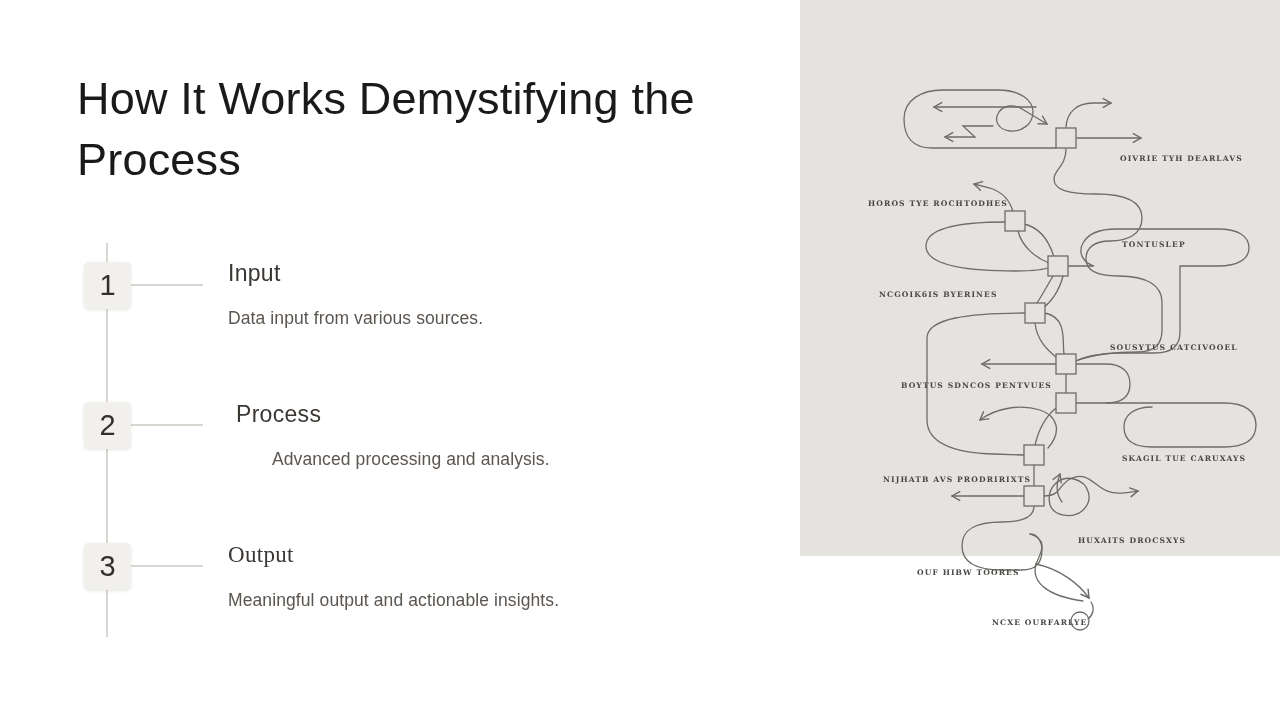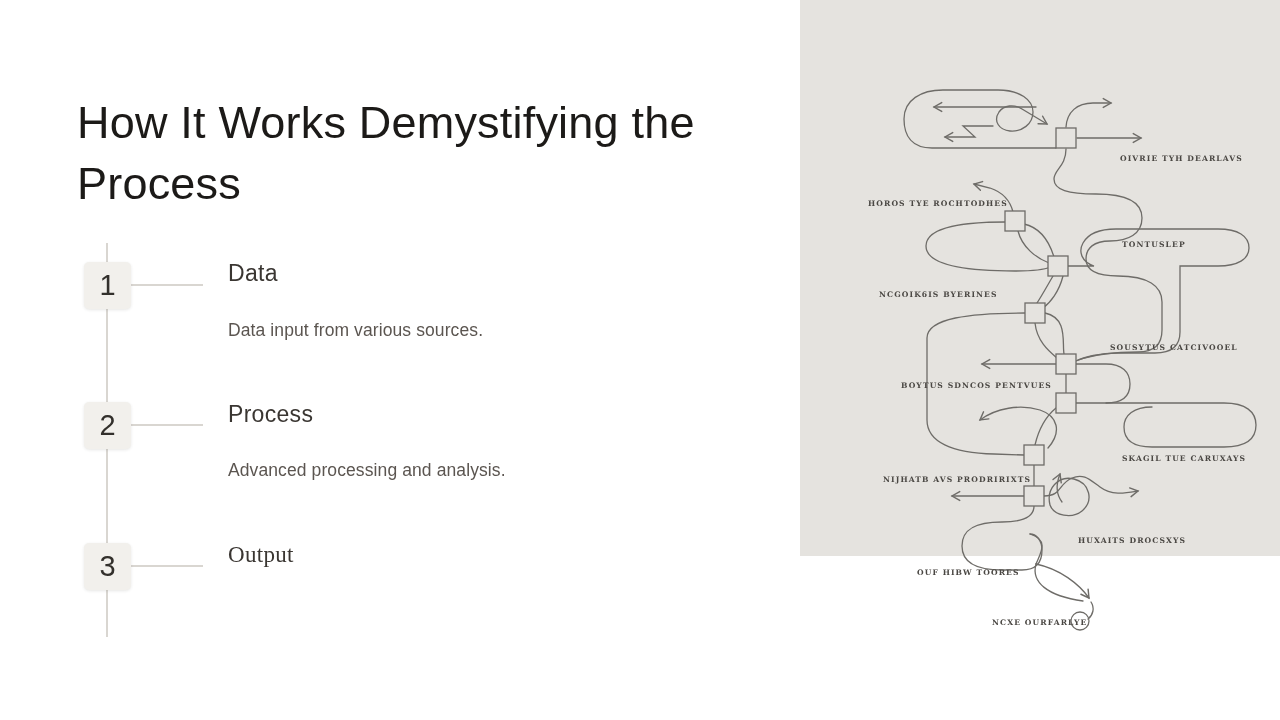--- a/index.html
+++ b/index.html
@@ -7,36 +7,36 @@
     --heading-color:#3a3632; --body-color:#5b5550; --line-color:#d9d6d1;
     --number-box-bg:#f2f0ec; --number-color:#33302c;
     --diagram-stroke:#6e6c68; --diagram-label-color:#4a4743;
   }
   *{margin:0;padding:0;box-sizing:border-box;}
   html,body{width:1280px;height:720px;overflow:hidden;}
   body{font-family:"Liberation Sans",sans-serif;background:var(--page-bg);}
   .slide{position:relative;width:1280px;height:720px;display:flex;background:var(--page-bg);}
   .left{position:relative;width:800px;height:720px;}
   .page-title{
-    position:absolute;left:77px;top:92px;width:660px;
+    position:absolute;left:77px;top:68px;width:660px;
     font-size:45px;line-height:1.36;font-weight:500;
     color:var(--title-color);letter-spacing:.2px;
   }
   .timeline-line{position:absolute;left:106px;top:243px;width:2px;height:394px;background:var(--line-color);}
   .step-num{
     position:absolute;left:84px;width:47px;height:47px;border-radius:5px;
     background:var(--number-box-bg);box-shadow:0 1px 3px rgba(60,55,50,.12);
     display:flex;align-items:center;justify-content:center;
     font-size:29px;color:var(--number-color);z-index:2;
   }
   .step-connector{position:absolute;left:131px;width:72px;height:2px;background:var(--line-color);}
   .step-title{position:absolute;left:228px;font-size:23px;font-weight:500;color:var(--heading-color);letter-spacing:.3px;}
   .step-desc{position:absolute;left:228px;font-size:17.5px;color:var(--body-color);letter-spacing:.1px;}
-  .n1{top:262px;} .c1{top:284px;} .t1{top:260px;} .d1{top:320px;}
-  .n2{top:402px;} .c2{top:424px;} .t2{top:401px;} .d2{top:460px;}
+  .n1{top:262px;} .c1{top:284px;} .t1{top:260px;} .d1{top:308px;}
+  .n2{top:402px;} .c2{top:424px;} .t2{top:401px;margin-left:8px;} .d2{top:449px;margin-left:44px;}
   .n3{top:543px;} .c3{top:565px;} .t3{top:542px;font-family:Liberation Serif, serif;} .d3{top:590px;}
   .panel{position:relative;width:480px;height:556px;background:var(--panel-bg);}
   .flow-svg{position:absolute;left:0;top:0;}
   .flow-svg path, .flow-svg rect, .flow-svg circle, .flow-svg line{
     fill:none;stroke:var(--diagram-stroke);stroke-width:1.3;stroke-linecap:round;
   }
   .flow-svg rect.node{fill:var(--panel-bg);}
   .flow-svg text{
     font-family:"DejaVu Serif",serif;font-weight:bold;font-size:7.6px;
     letter-spacing:1.1px;fill:var(--diagram-label-color);stroke:none;
@@ -47,31 +47,32 @@
 
 <div class="slide">
 
   <div class="left">
     <h1 class="page-title">How It Works Demystifying the Process</h1>
 
     <div class="timeline-line"></div>
 
     <div class="step-num n1">1</div>
     <div class="step-connector c1"></div>
-    <div class="step-title t1">Data</div>
+    <div class="step-title t1">Input</div>
     <div class="step-desc d1">Data input from various sources.</div>
 
     <div class="step-num n2">2</div>
     <div class="step-connector c2"></div>
     <div class="step-title t2">Process</div>
     <div class="step-desc d2">Advanced processing and analysis.</div>
 
     <div class="step-num n3">3</div>
     <div class="step-connector c3"></div>
     <div class="step-title t3">Output</div>
+    <div class="step-desc d3">Meaningful output and actionable insights.</div>
   </div>
 
   <div class="panel">
     <svg class="flow-svg" width="480" height="720" viewBox="0 0 480 720">
       <defs>
         <marker id="arw" viewBox="0 0 10 10" refX="8" refY="5" markerWidth="8.5" markerHeight="8.5" orient="auto-start-reverse">
           <path d="M1,1 L8,5 L1,9" fill="none" stroke="#6e6c68" stroke-width="1.4"></path>
         </marker>
       </defs>
 

